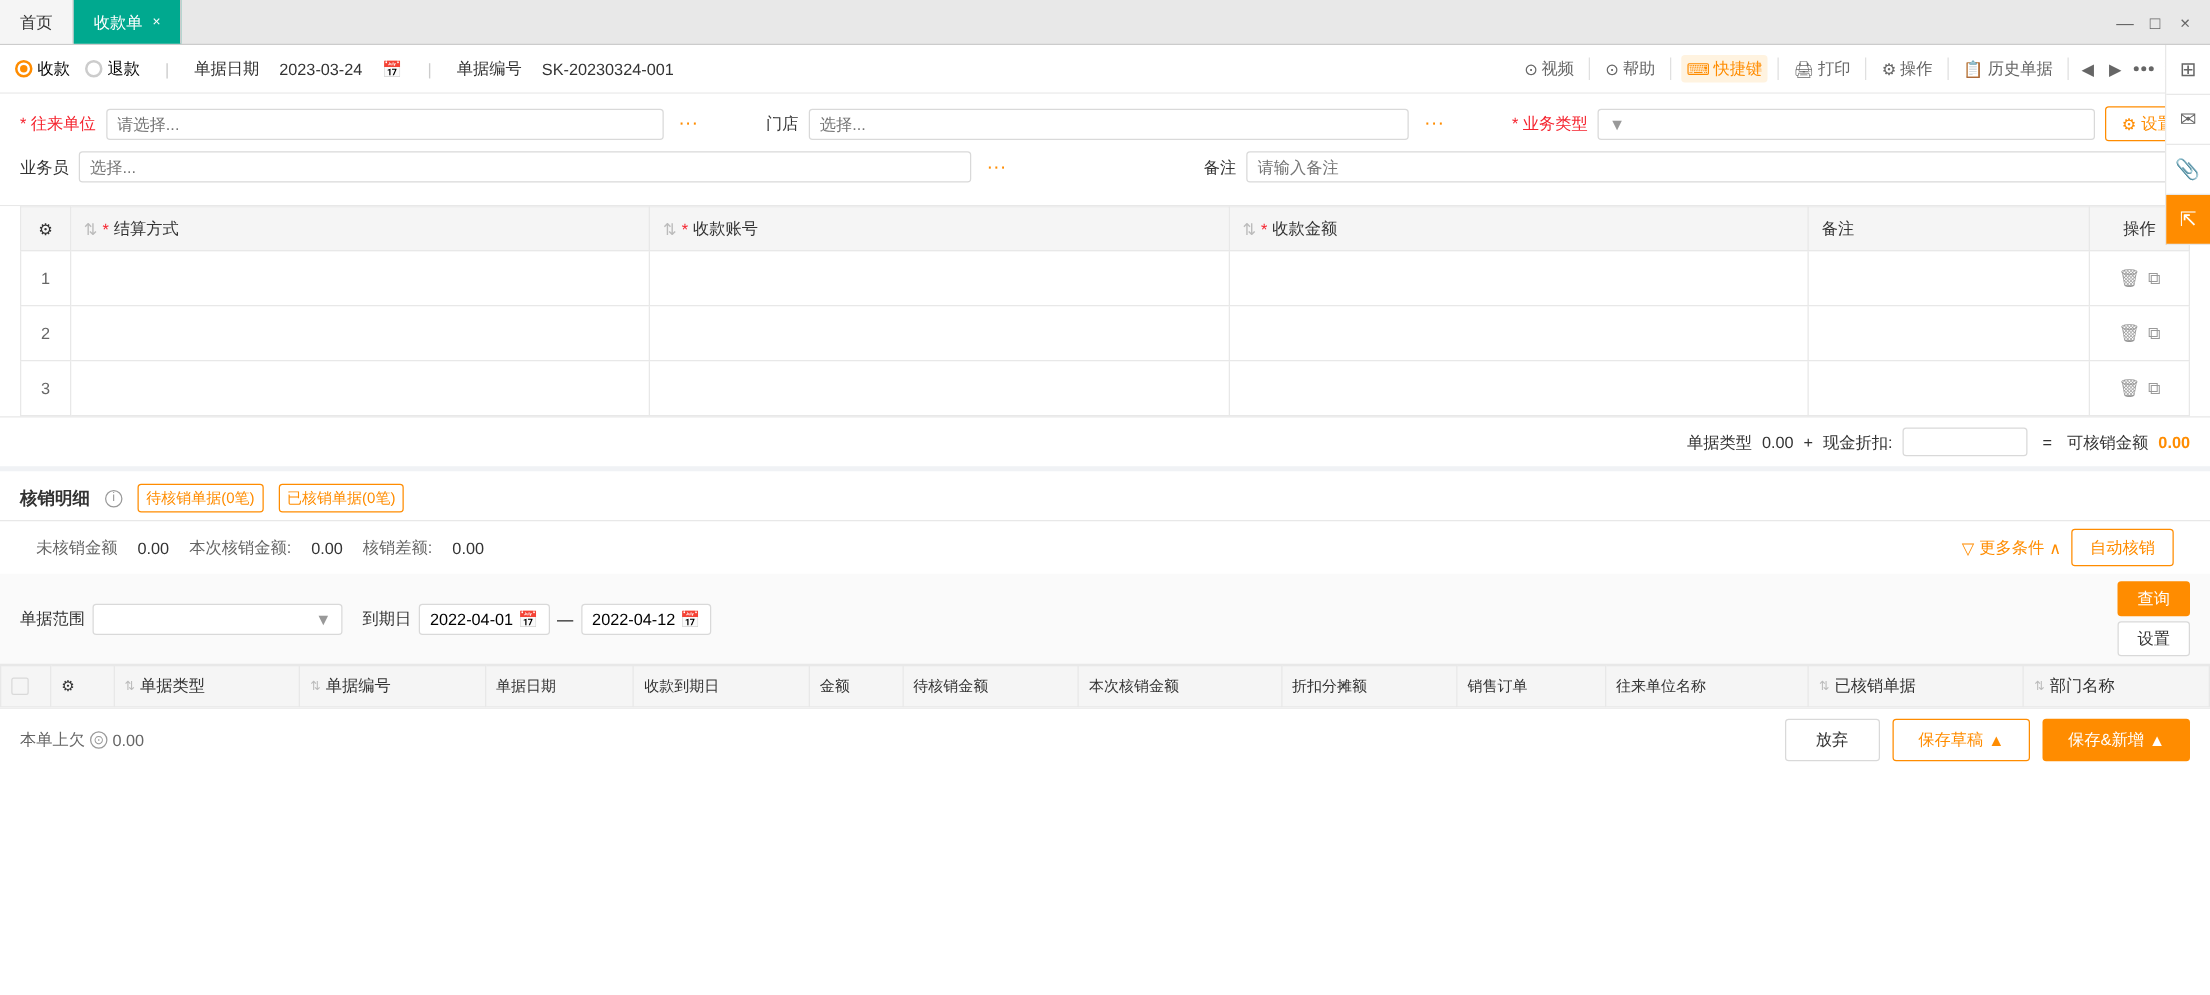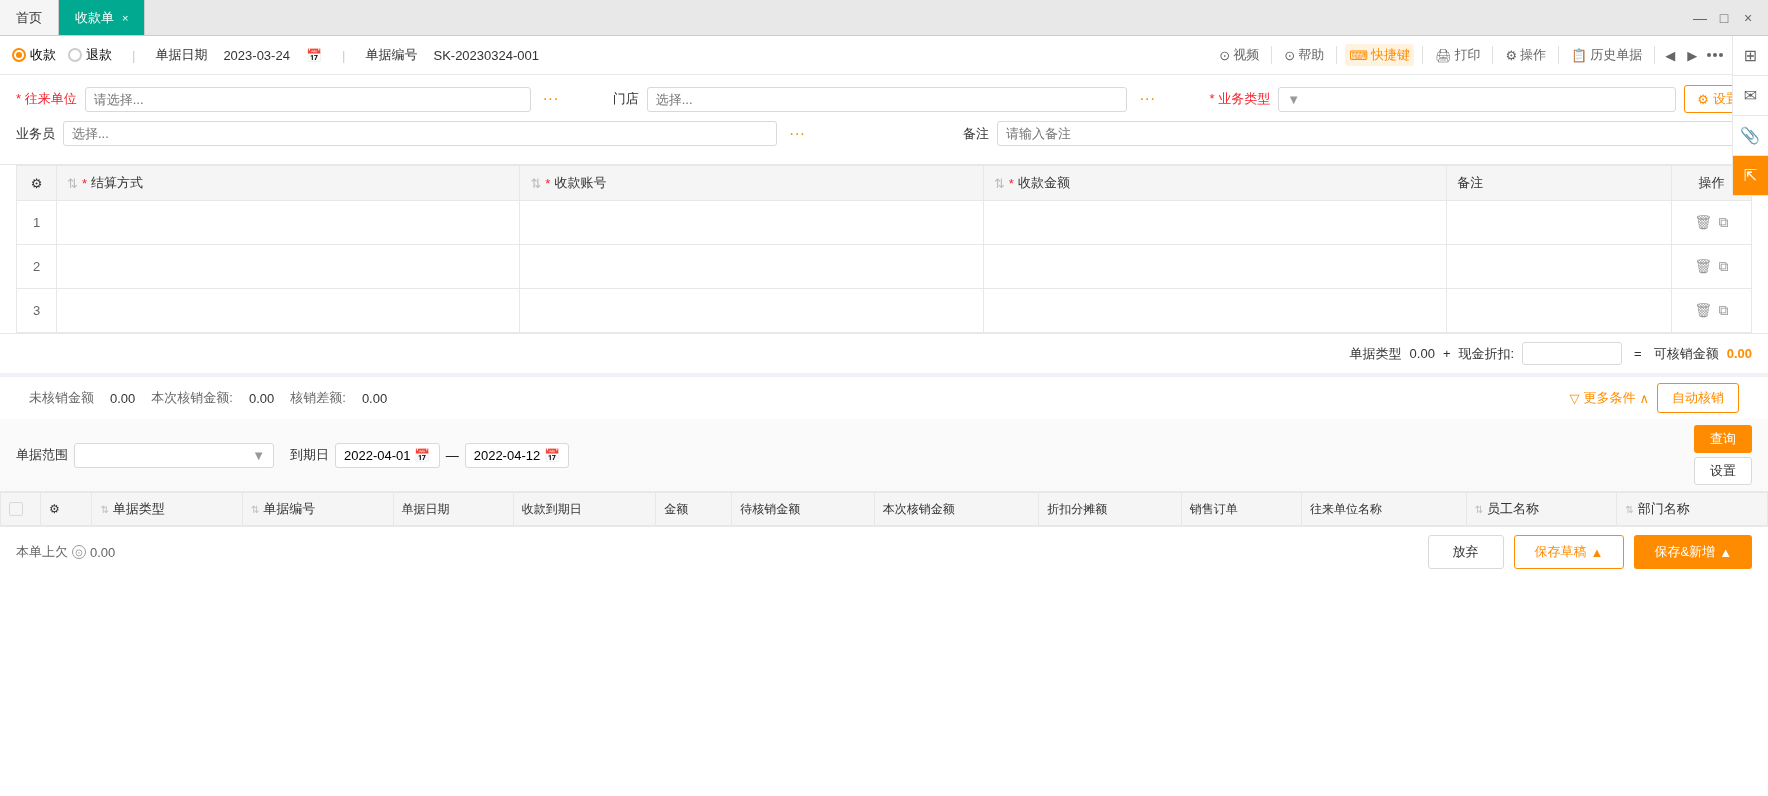--- a/index.html
+++ b/index.html
@@ -342,20 +342,26 @@
     <span class="summary-label">+</span>
     <span class="summary-label">现金折扣:</span>
     <input class="summary-input" type="text" value="" style="">
     <span class="summary-eq">=</span>
     <span class="summary-label">可核销金额</span>
     <span class="summary-orange">0.00</span>
   </div>
 
   <div class="writeoff-section">
 
+    <div class="writeoff-header">
+      <span class="writeoff-title">核销明细</span>
+      <span class="info-icon">i</span>
+      <div class="tab-link">待核销单据(0笔)</div>
+      <div class="tab-link">已核销单据(0笔)</div>
+    </div>
 
     <div class="writeoff-stats">
       <span class="stat-item">未核销金额</span>
       <span class="stat-value">0.00</span>
       <span class="stat-item">本次核销金额:</span>
       <span class="stat-value">0.00</span>
       <span class="stat-item">核销差额:</span>
       <span class="stat-value">0.00</span>
       <div class="writeoff-toolbar-right" style="margin-left:auto; display:flex; align-items:center; gap:8px;">
         <div class="filter-btn">
@@ -419,21 +425,21 @@
             <th>收款到期日</th>
             <th>金额</th>
             <th>待核销金额</th>
             <th>本次核销金额</th>
             <th>折扣分摊额</th>
             <th>销售订单</th>
             <th>往来单位名称</th>
             <th>
               <div class="col-header-sort">
                 <span style="color:#bbb; font-size:10px;">⇅</span>
-                <span>员工名称</span>
+                <span>已核销单据</span>
               </div>
             </th>
             <th>
               <div class="col-header-sort">
                 <span style="color:#bbb; font-size:10px;">⇅</span>
                 <span>部门名称</span>
               </div>
             </th>
           </tr>
         </thead>

